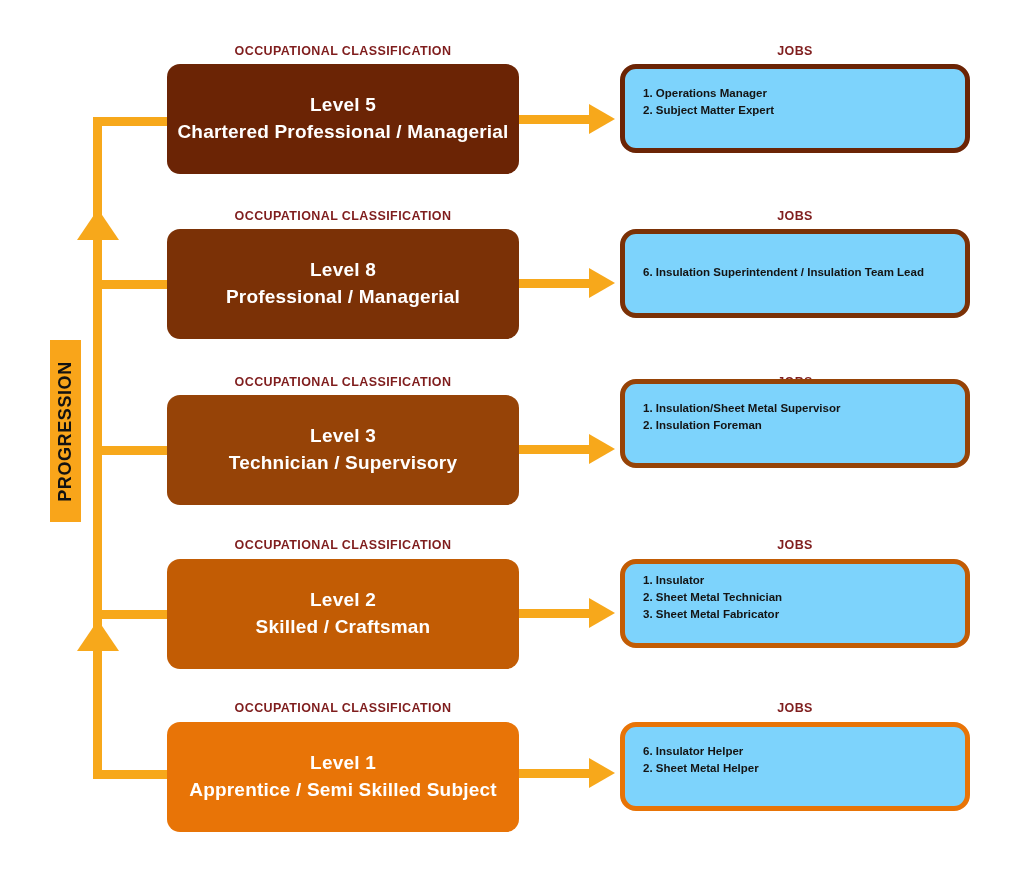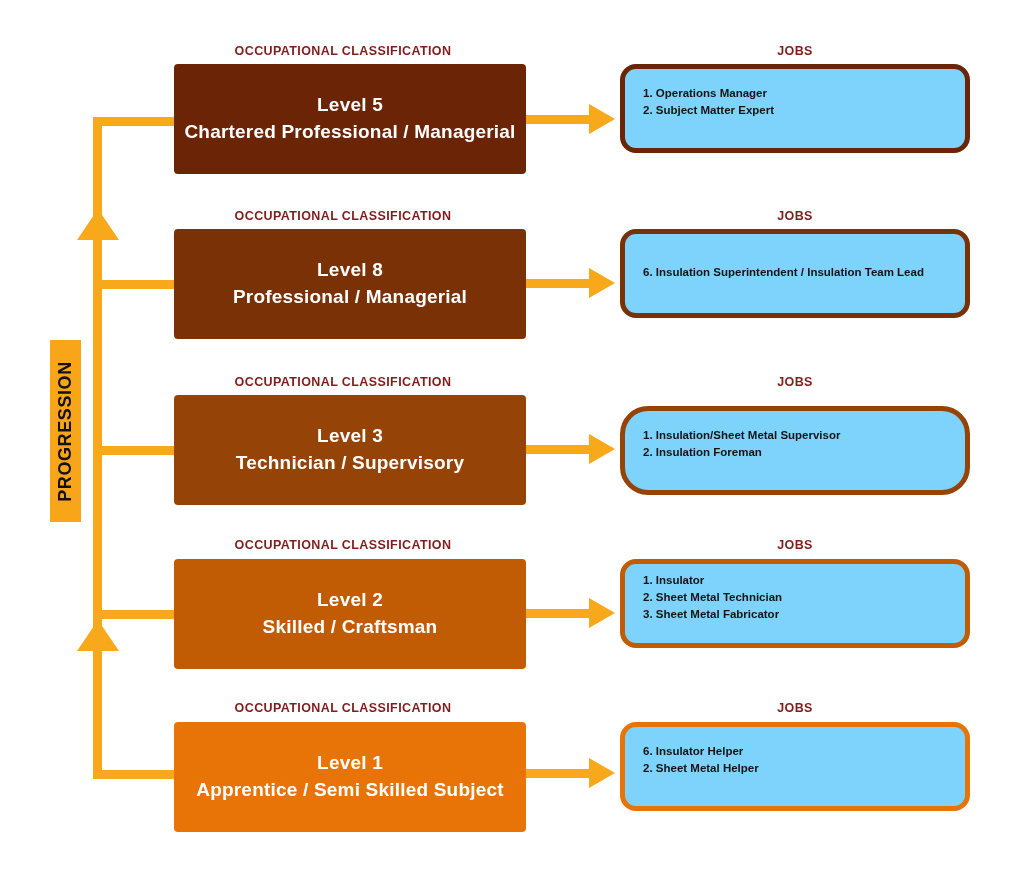--- a/index.html
+++ b/index.html
@@ -26,24 +26,24 @@
     color: #7f1d1d;
     letter-spacing: 0.4px;
     text-align: center;
     white-space: nowrap;
     transform: translateX(-50%);
   }
 
   
   .level-box {
     position: absolute;
-    left: 174px;
+    left: 167px;
     width: 352px;
     height: 110px;
-    border-radius: 4px;
+    border-radius: 13px;
     display: flex;
     align-items: center;
     justify-content: center;
     box-sizing: border-box;
     z-index: 3;
   }
   .level-label {
     color: #ffffff;
     font-size: 19px;
     font-weight: bold;
@@ -227,21 +227,21 @@
   <div class="col-header" style="left:343px; top:375px;">OCCUPATIONAL CLASSIFICATION</div>
   <div class="col-header" style="left:795px; top:375px;">JOBS</div>
 
   <div class="level-box" style="top:395px; background:#964307;">
     <div class="level-label">
       <span class="lvl-num">Level 3</span>
       <span class="lvl-title">Technician / Supervisory</span>
     </div>
   </div>
 
-  <div class="jobs-box" style="top:406px; border-color:#964307;border-radius:28px;">
+  <div class="jobs-box" style="top:379px; border-color:#964307;">
     <ul class="jobs-list">
       <li>1. Insulation/Sheet Metal Supervisor</li>
       <li>2. Insulation Foreman</li>
     </ul>
   </div>
 
   <div class="col-header" style="left:343px; top:538px;">OCCUPATIONAL CLASSIFICATION</div>
   <div class="col-header" style="left:795px; top:538px;">JOBS</div>
 
   <div class="level-box" style="top:559px; background:#C25C04;">

